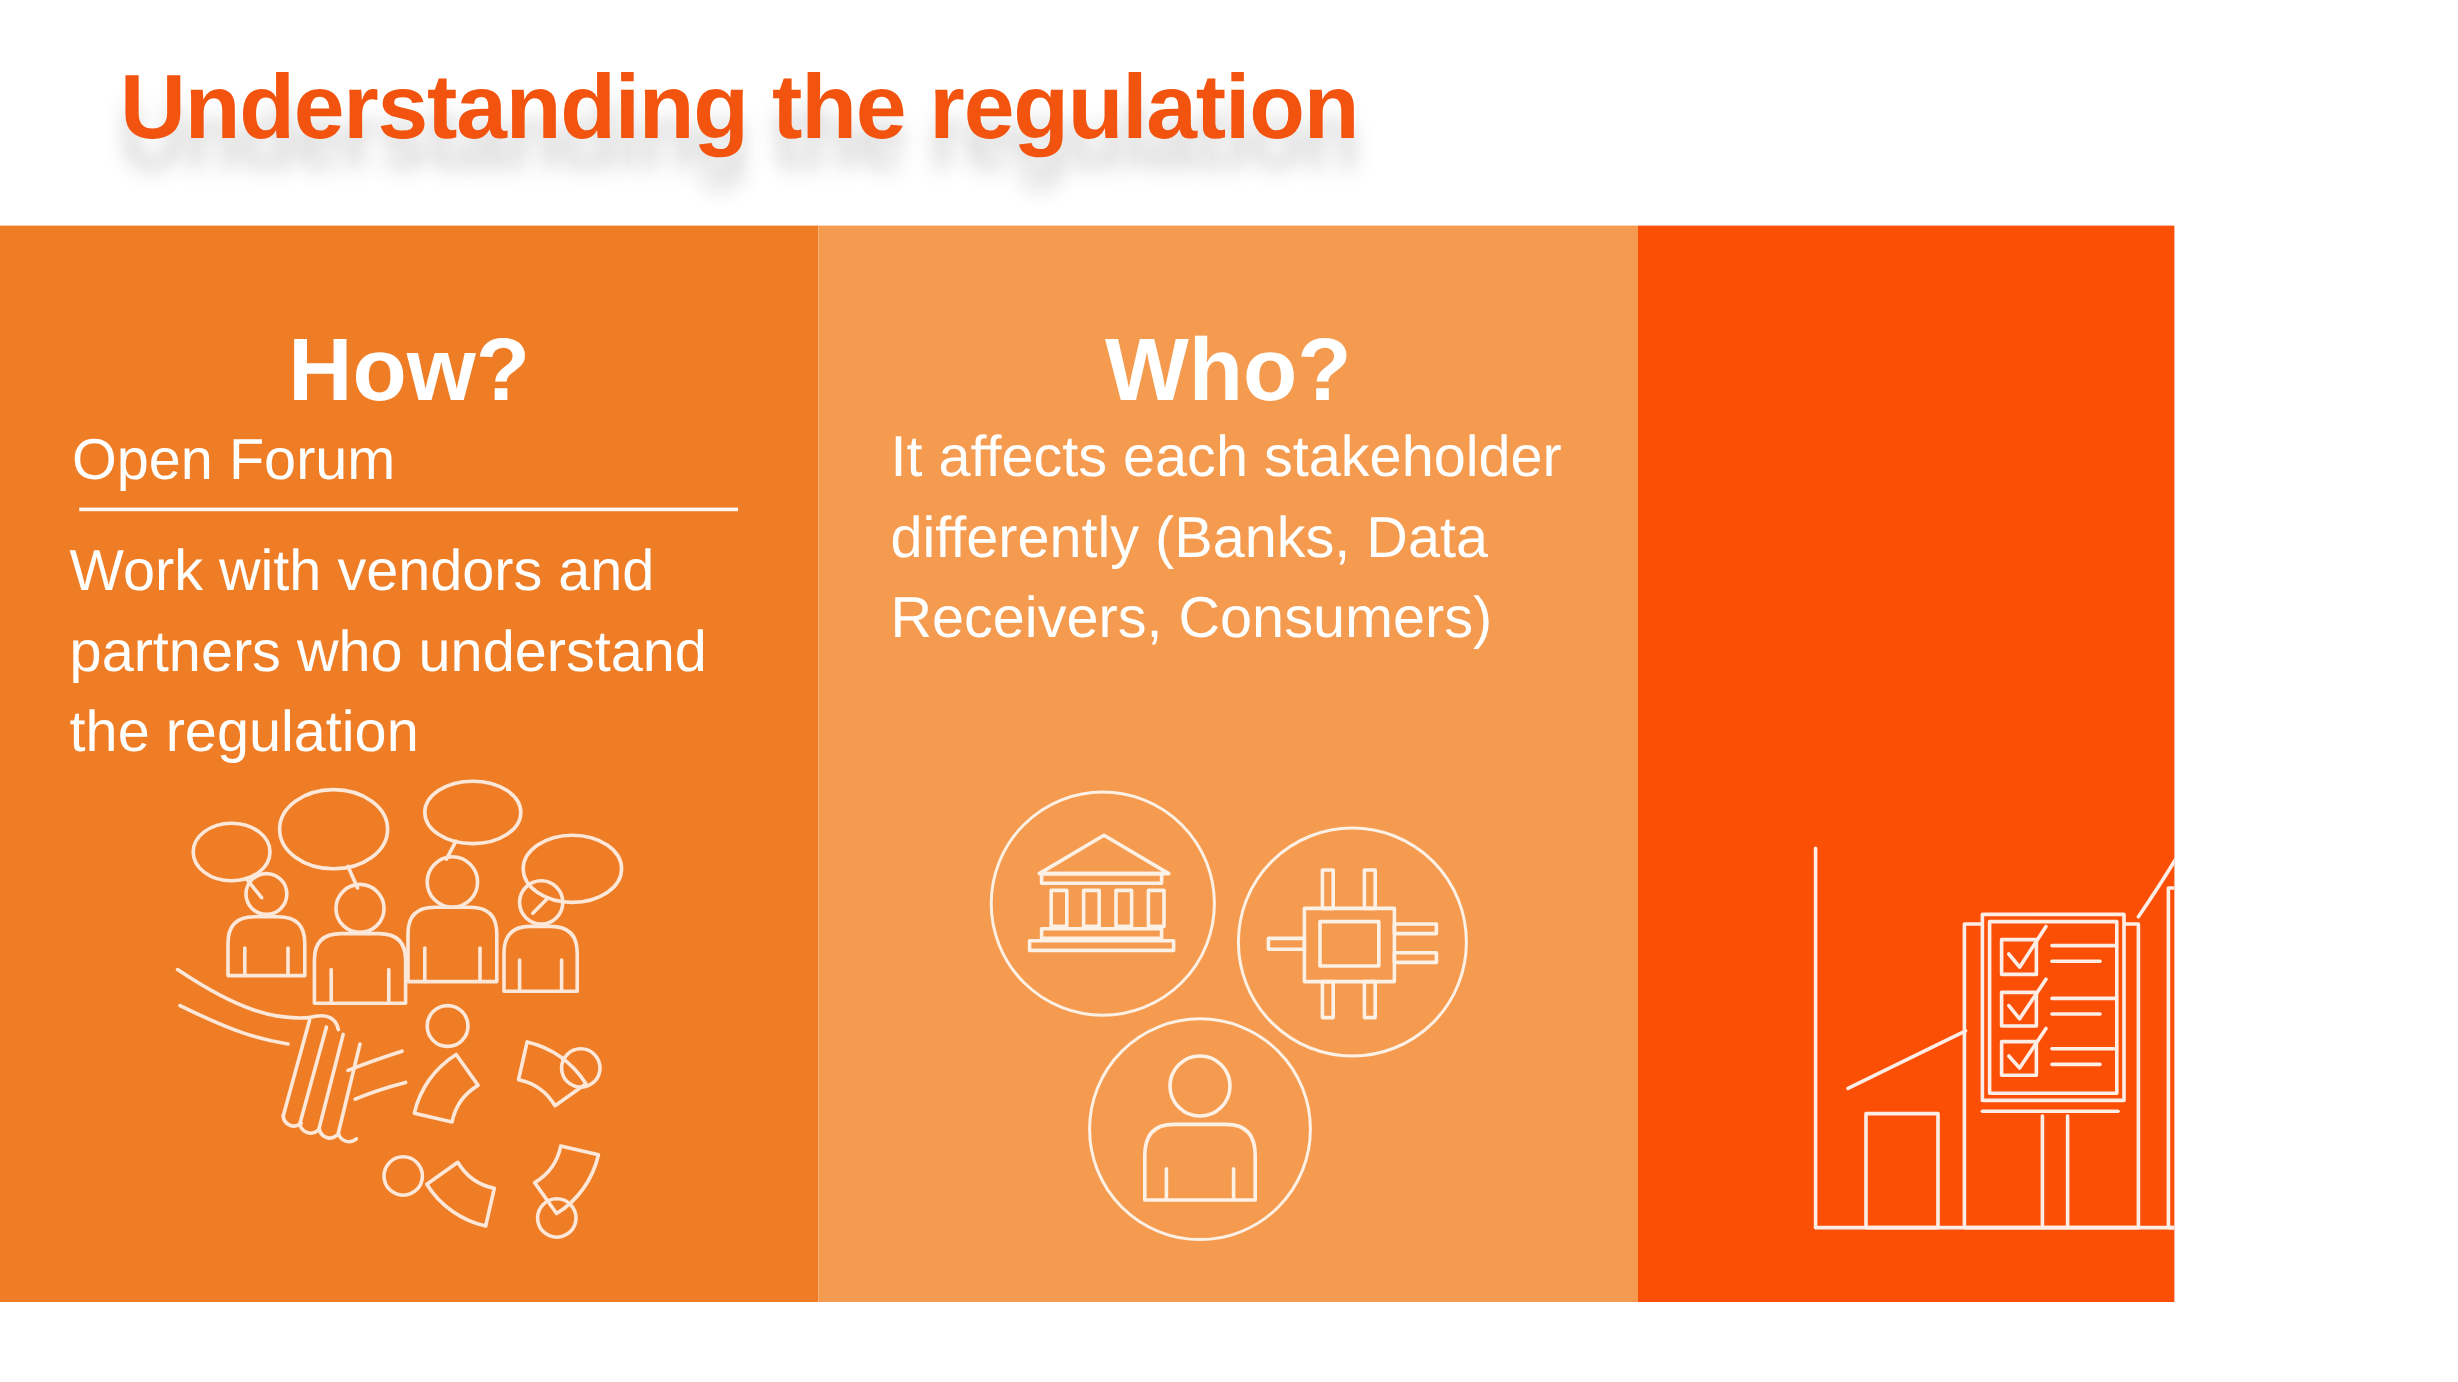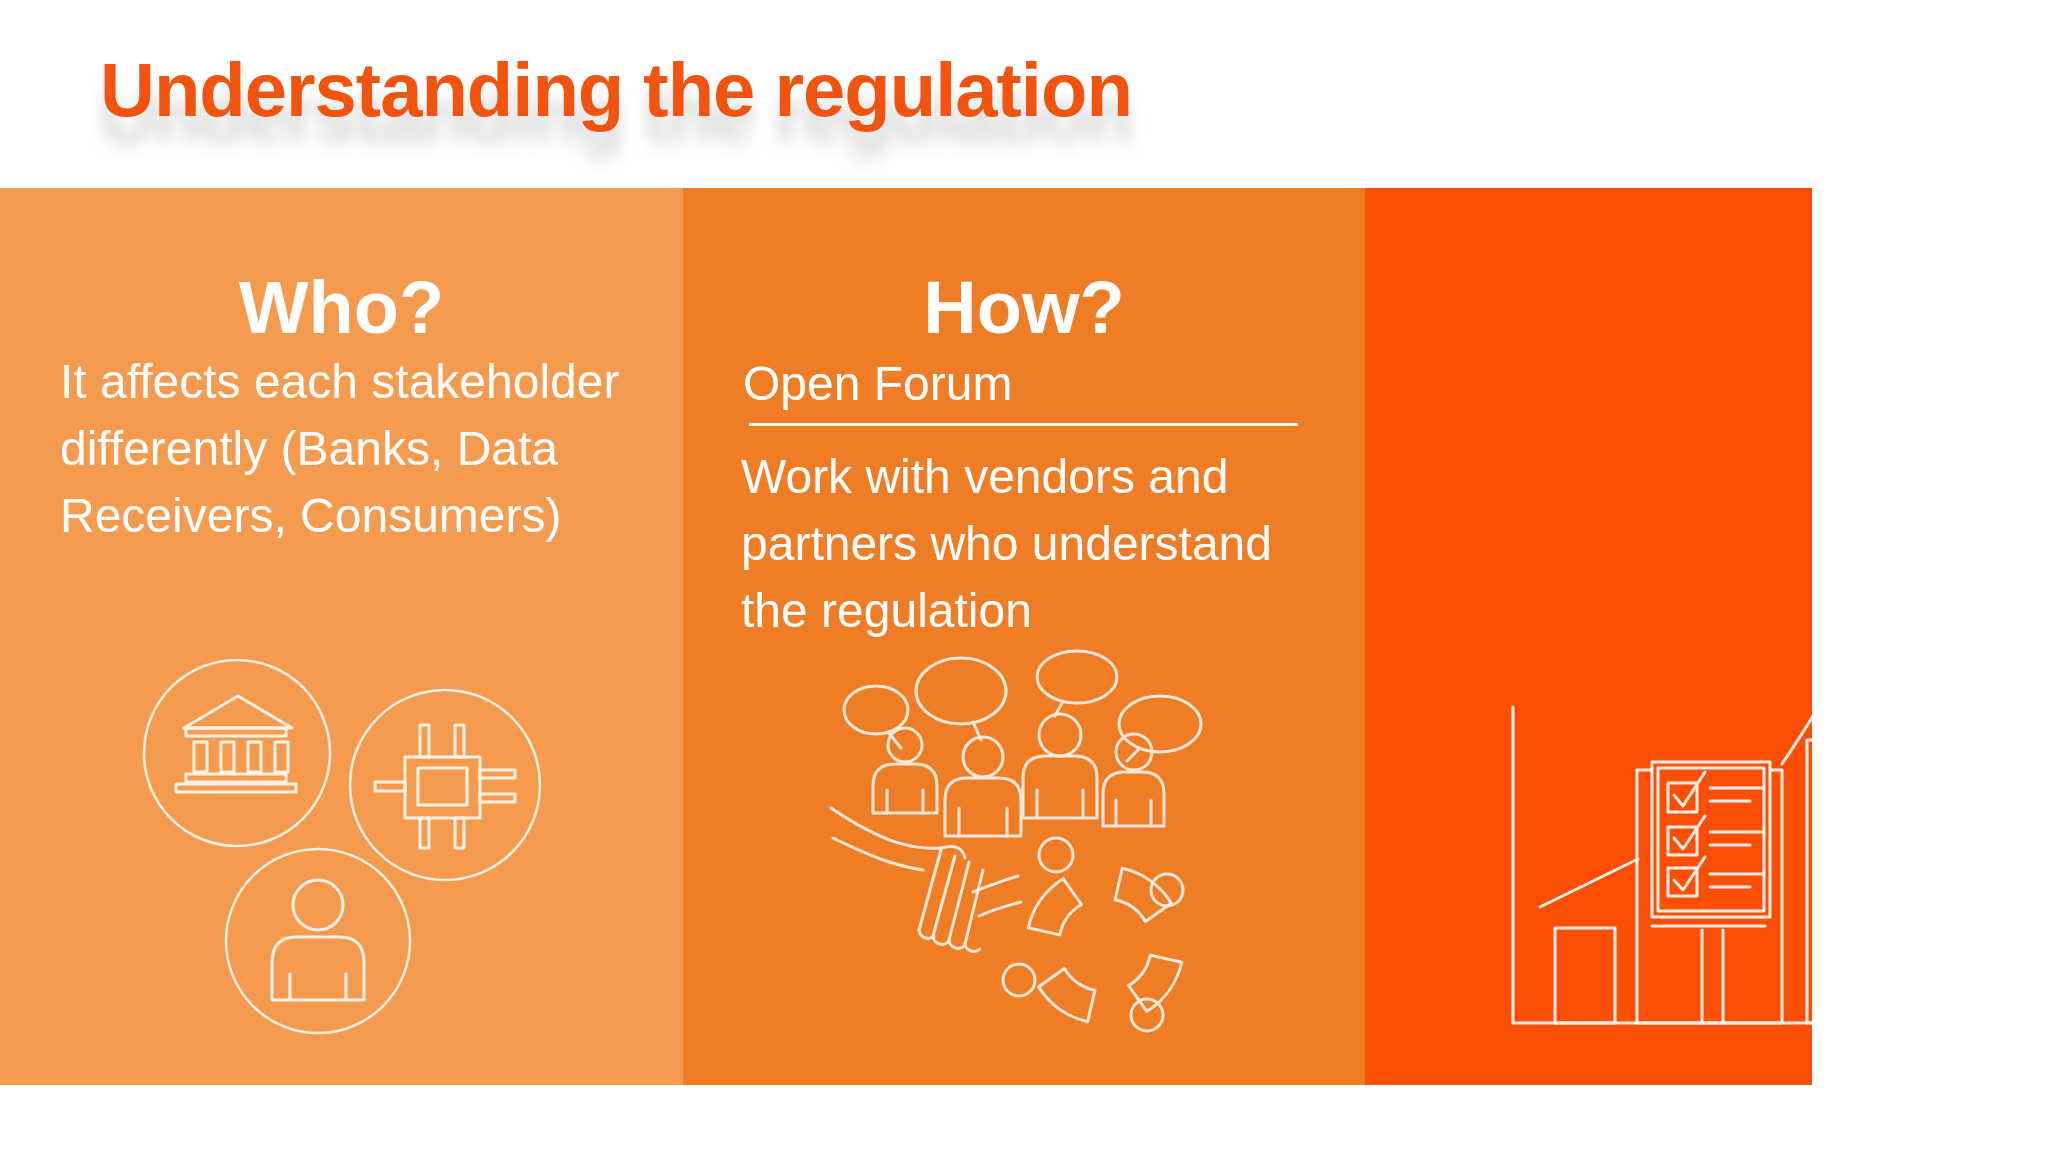--- a/index.html
+++ b/index.html
@@ -43,58 +43,20 @@
 </head>
 <body>
 
 <div class="slide">
 
   <div class="title-bar">
     <h1 class="slide-title">Understanding the regulation</h1>
   </div>
 
   <div class="columns">
-
-    <section class="column col-who">
-      <h2 class="heading">Who?</h2>
-      <p class="body-text">It affects each stakeholder
-differently (Banks, Data
-Receivers, Consumers)</p>
-      <svg class="icon-layer" viewBox="0 0 683 897" fill="none" stroke="#FFFFFF" stroke-width="3" stroke-linecap="round" stroke-linejoin="round" opacity="0.85">
-        <g>
-          <circle cx="237" cy="565" r="93" stroke-width="2.5"></circle>
-          <path d="M184,540 L238,508 L292,540 Z"></path>
-          <rect x="186" y="540" width="100" height="8"></rect>
-          <rect x="194" y="554" width="13" height="30"></rect>
-          <rect x="221" y="554" width="13" height="30"></rect>
-          <rect x="248" y="554" width="13" height="30"></rect>
-          <rect x="275" y="554" width="13" height="30"></rect>
-          <rect x="186" y="586" width="100" height="8"></rect>
-          <rect x="176" y="596" width="120" height="8"></rect>
-        </g>
-        <g>
-          <circle cx="445" cy="597" r="95" stroke-width="2.5"></circle>
-          <rect x="405" y="569" width="75" height="61"></rect>
-          <rect x="418" y="580" width="49" height="37"></rect>
-          <rect x="420" y="537" width="9" height="32"></rect>
-          <rect x="455" y="537" width="9" height="32"></rect>
-          <rect x="420" y="630" width="9" height="30"></rect>
-          <rect x="455" y="630" width="9" height="30"></rect>
-          <rect x="375" y="594" width="30" height="9"></rect>
-          <rect x="480" y="582" width="35" height="8"></rect>
-          <rect x="480" y="606" width="35" height="8"></rect>
-        </g>
-        <g>
-          <circle cx="318" cy="753" r="92" stroke-width="2.5"></circle>
-          <circle cx="318" cy="717" r="25"></circle>
-          <path d="M272,812 L272,775 Q272,749 296,749 L340,749 Q364,749 364,775 L364,812 Z"></path>
-          <path d="M290,786 L290,812 M346,786 L346,812"></path>
-        </g>
-      </svg>
-    </section>
 
     <section class="column col-how">
       <h2 class="heading">How?</h2>
       <p class="sub-heading">Open Forum</p>
       <div class="rule"></div>
       <p class="body-text">Work with vendors and
 partners who understand
 the regulation</p>
       <svg class="icon-layer" viewBox="0 0 682 897" fill="none" stroke="#FFFFFF" stroke-width="3" stroke-linecap="round" stroke-linejoin="round" opacity="0.82">
         <g>
@@ -141,20 +103,58 @@
             <path transform="rotate(290)" d="M-10,-78 A78,78 0 0 1 48,-62 L30,-36 A46,46 0 0 0 -6,-46 Z"></path>
           </g>
           <circle cx="373" cy="667" r="17"></circle>
           <circle cx="484" cy="702" r="16"></circle>
           <circle cx="464" cy="827" r="16"></circle>
           <circle cx="336" cy="792" r="16"></circle>
         </g>
       </svg>
     </section>
 
+    <section class="column col-who">
+      <h2 class="heading">Who?</h2>
+      <p class="body-text">It affects each stakeholder
+differently (Banks, Data
+Receivers, Consumers)</p>
+      <svg class="icon-layer" viewBox="0 0 683 897" fill="none" stroke="#FFFFFF" stroke-width="3" stroke-linecap="round" stroke-linejoin="round" opacity="0.85">
+        <g>
+          <circle cx="237" cy="565" r="93" stroke-width="2.5"></circle>
+          <path d="M184,540 L238,508 L292,540 Z"></path>
+          <rect x="186" y="540" width="100" height="8"></rect>
+          <rect x="194" y="554" width="13" height="30"></rect>
+          <rect x="221" y="554" width="13" height="30"></rect>
+          <rect x="248" y="554" width="13" height="30"></rect>
+          <rect x="275" y="554" width="13" height="30"></rect>
+          <rect x="186" y="586" width="100" height="8"></rect>
+          <rect x="176" y="596" width="120" height="8"></rect>
+        </g>
+        <g>
+          <circle cx="445" cy="597" r="95" stroke-width="2.5"></circle>
+          <rect x="405" y="569" width="75" height="61"></rect>
+          <rect x="418" y="580" width="49" height="37"></rect>
+          <rect x="420" y="537" width="9" height="32"></rect>
+          <rect x="455" y="537" width="9" height="32"></rect>
+          <rect x="420" y="630" width="9" height="30"></rect>
+          <rect x="455" y="630" width="9" height="30"></rect>
+          <rect x="375" y="594" width="30" height="9"></rect>
+          <rect x="480" y="582" width="35" height="8"></rect>
+          <rect x="480" y="606" width="35" height="8"></rect>
+        </g>
+        <g>
+          <circle cx="318" cy="753" r="92" stroke-width="2.5"></circle>
+          <circle cx="318" cy="717" r="25"></circle>
+          <path d="M272,812 L272,775 Q272,749 296,749 L340,749 Q364,749 364,775 L364,812 Z"></path>
+          <path d="M290,786 L290,812 M346,786 L346,812"></path>
+        </g>
+      </svg>
+    </section>
+
     <section class="column col-why">
       <svg class="icon-layer" viewBox="0 0 683 897" fill="none" stroke="#FFFFFF" stroke-width="3" stroke-linecap="round" stroke-linejoin="round" opacity="0.9">
         <g>
           <path d="M148,519 L148,835"></path>
           <path d="M148,835 L540,835"></path>
           <rect x="190" y="740" width="60" height="95"></rect>
           <rect x="272" y="582" width="145" height="253"></rect>
           <rect x="442" y="552" width="61" height="283"></rect>
           <path d="M175,719 L273,671"></path>
         </g>

